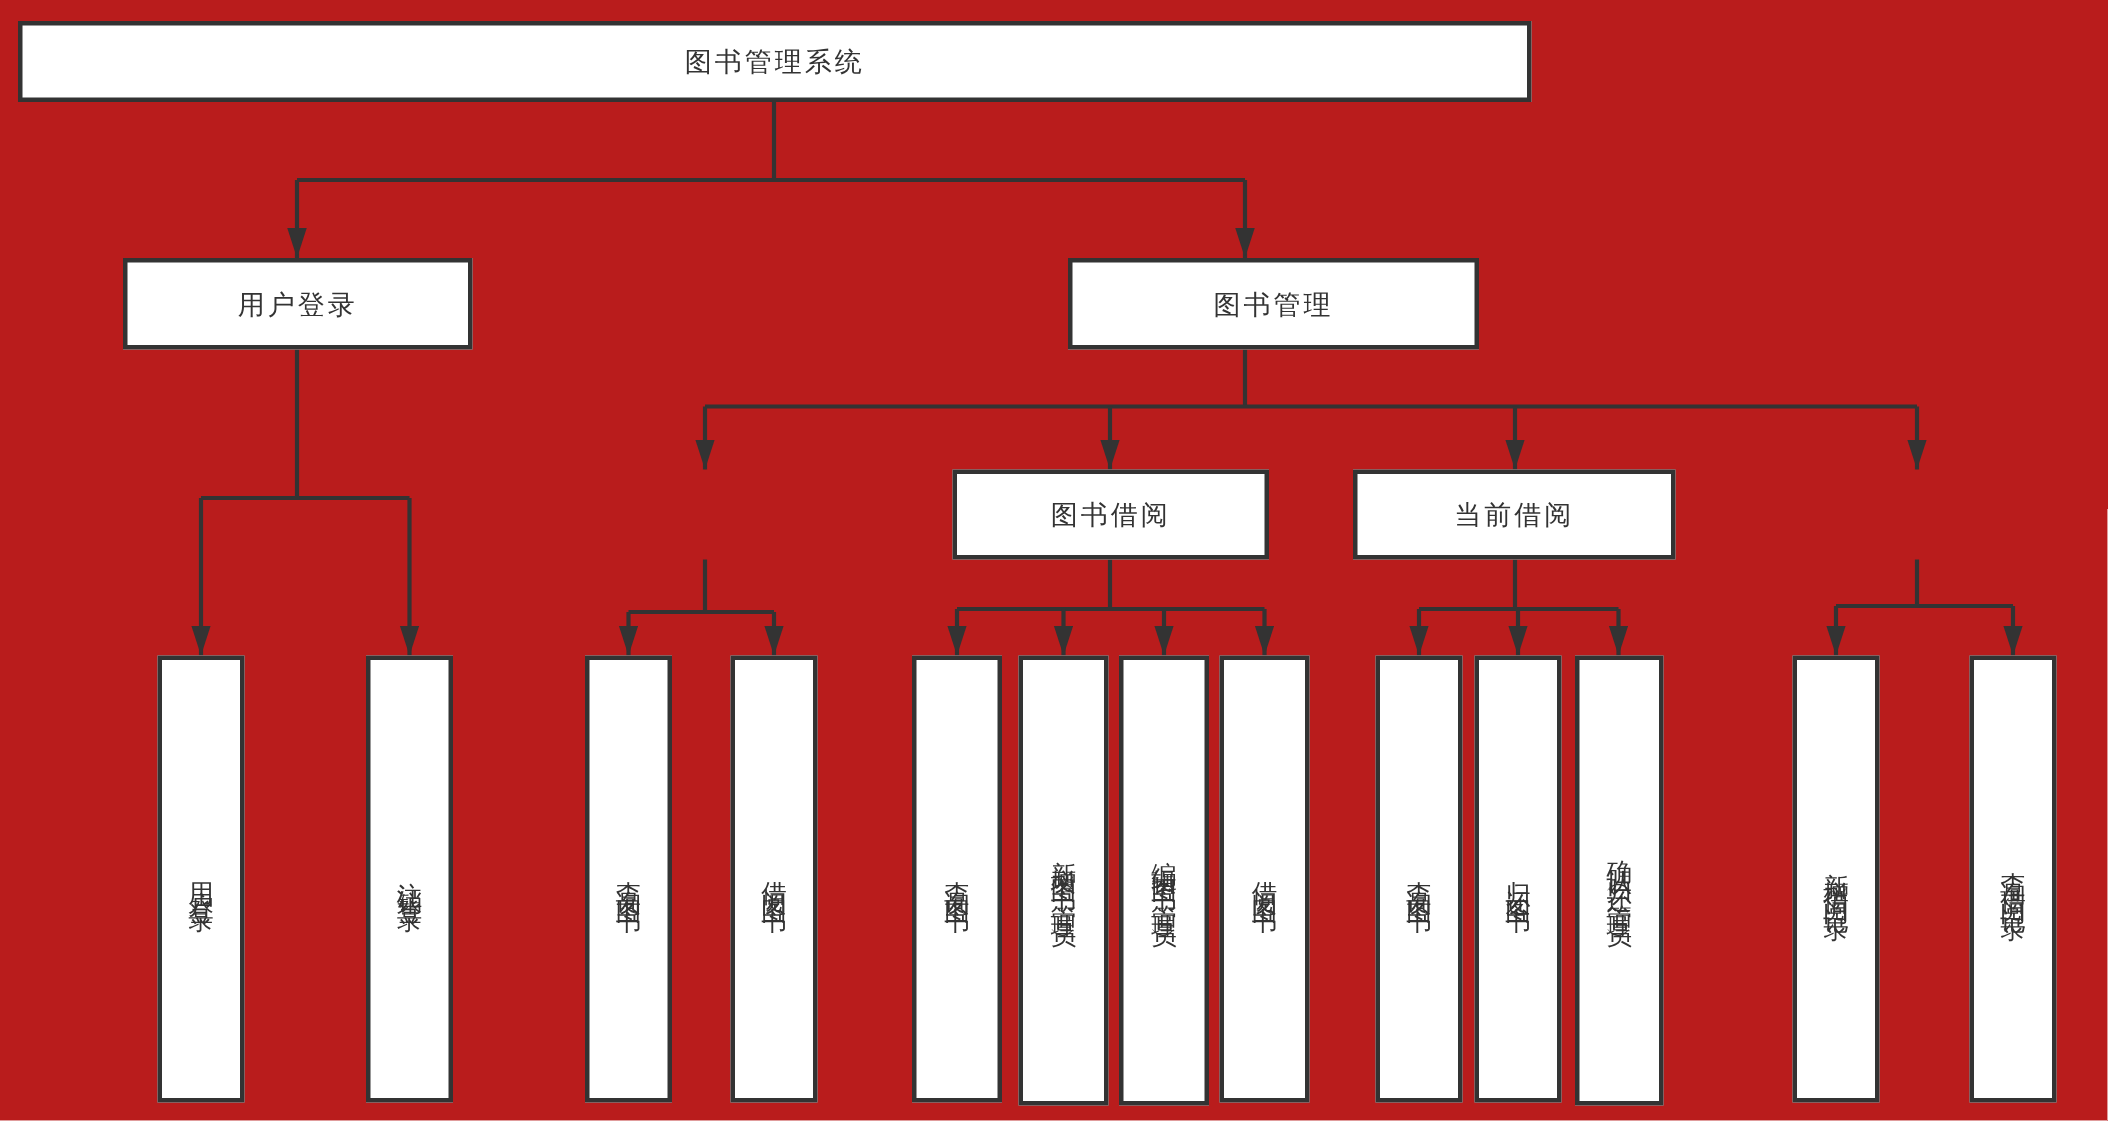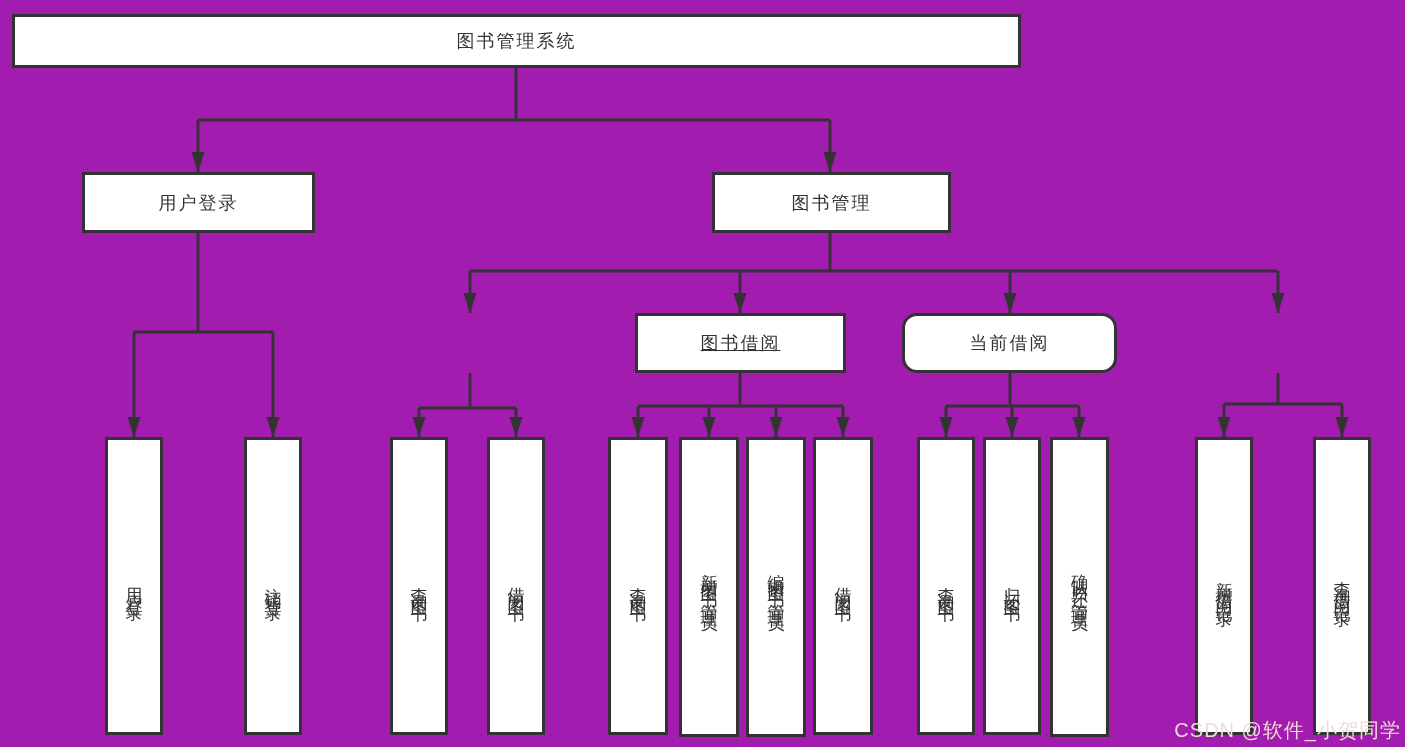--- a/index.html
+++ b/index.html
@@ -1,17 +1,17 @@
 <!DOCTYPE html>
 <html><head>
 <meta charset="utf-8">
 <style>
   html,body{margin:0;padding:0;background:#ffffff;}
   .stage{
-    position:relative;width:1405px;height:747px;background:#a21caf;
+    position:relative;width:1405px;height:747px;background:#b91c1c;
     font-family:"Liberation Sans",sans-serif;color:#333333;overflow:hidden;
   }
   .wires{position:absolute;left:0;top:0;width:1405px;height:747px;}
   .node{
     position:absolute;box-sizing:border-box;border:3px solid #333333;background:#ffffff;
     display:flex;align-items:center;justify-content:center;
     font-size:18px;letter-spacing:2px;line-height:1;color:#333333;
   }
   .node.v{
     writing-mode:vertical-rl;text-orientation:mixed;
@@ -73,37 +73,36 @@
       <line x1="1278" y1="373" x2="1278" y2="404"></line>
       <line x1="1224" y1="404" x2="1342" y2="404"></line>
       <line x1="1224" y1="404" x2="1224" y2="437" marker-end="url(#ah)"></line>
       <line x1="1342" y1="404" x2="1342" y2="437" marker-end="url(#ah)"></line>
     </g>
   </svg>
 
   <div class="node" style="left:12px;top:14px;width:1009px;height:54px;">图书管理系统</div>
 
   <div class="node" style="left:82px;top:172px;width:233px;height:61px;">用户登录</div>
-  <div class="node" style="left:712px;top:172px;width:239px;height:61px;">图书管理</div>
+  <div class="node" style="left:712px;top:172px;width:274px;height:61px;">图书管理</div>
 
-  <div class="node" style="left:635px;top:313px;width:211px;height:60px;text-decoration:underline;">图书借阅</div>
-  <div class="node" style="left:902px;top:313px;width:215px;height:60px;border-radius:15px;">当前借阅</div>
+  <div class="node" style="left:635px;top:313px;width:211px;height:60px;">图书借阅</div>
+  <div class="node" style="left:902px;top:313px;width:215px;height:60px;">当前借阅</div>
 
   <div class="node v" style="left:105px;top:437px;width:58px;height:298px;">用户登录</div>
   <div class="node v" style="left:244px;top:437px;width:58px;height:298px;">注销登录</div>
 
   <div class="node v" style="left:390px;top:437px;width:58px;height:298px;">查询图书</div>
   <div class="node v" style="left:487px;top:437px;width:58px;height:298px;">借阅图书</div>
 
   <div class="node v" style="left:608px;top:437px;width:60px;height:298px;">查询图书</div>
   <div class="node v" style="left:679px;top:437px;width:60px;height:300px;">新增图书（管理员）</div>
   <div class="node v" style="left:746px;top:437px;width:60px;height:300px;">编辑图书（管理员）</div>
   <div class="node v" style="left:813px;top:437px;width:60px;height:298px;">借阅图书</div>
 
   <div class="node v" style="left:917px;top:437px;width:58px;height:298px;">查询图书</div>
   <div class="node v" style="left:983px;top:437px;width:58px;height:298px;">归还图书</div>
   <div class="node v" style="left:1050px;top:437px;width:59px;height:300px;">确认归还（管理员）</div>
 
   <div class="node v" style="left:1195px;top:437px;width:58px;height:298px;">新增借阅记录</div>
   <div class="node v" style="left:1313px;top:437px;width:58px;height:298px;">查询借阅记录</div>
 
-  <div class="watermark">CSDN @软件_小贺同学</div>
 </div>
 
 </body></html>

